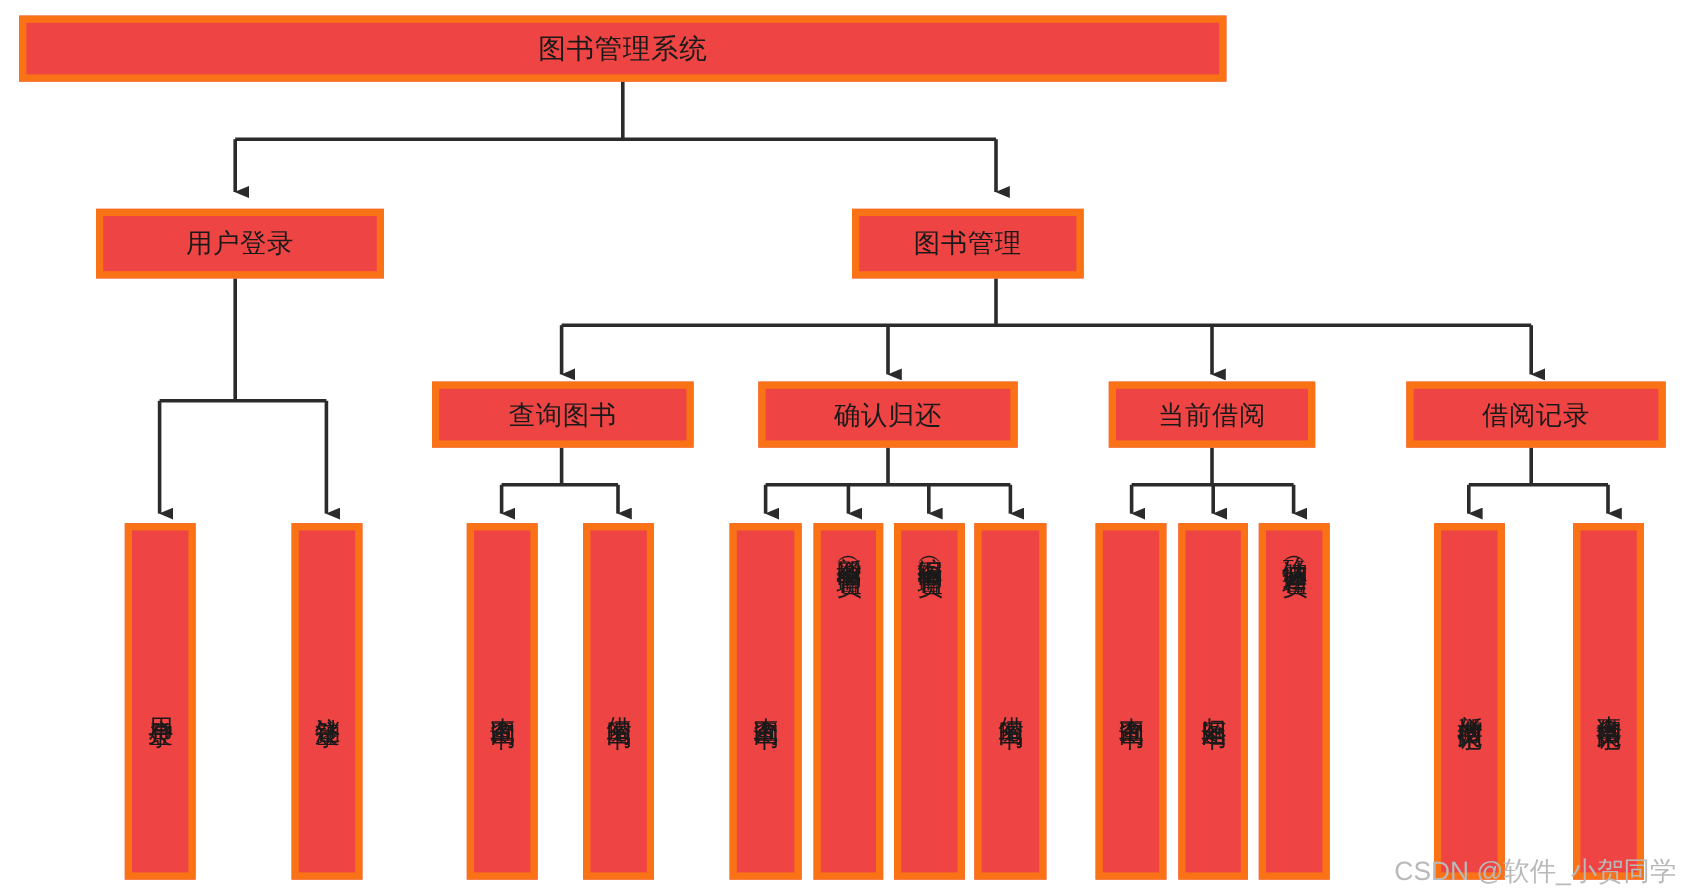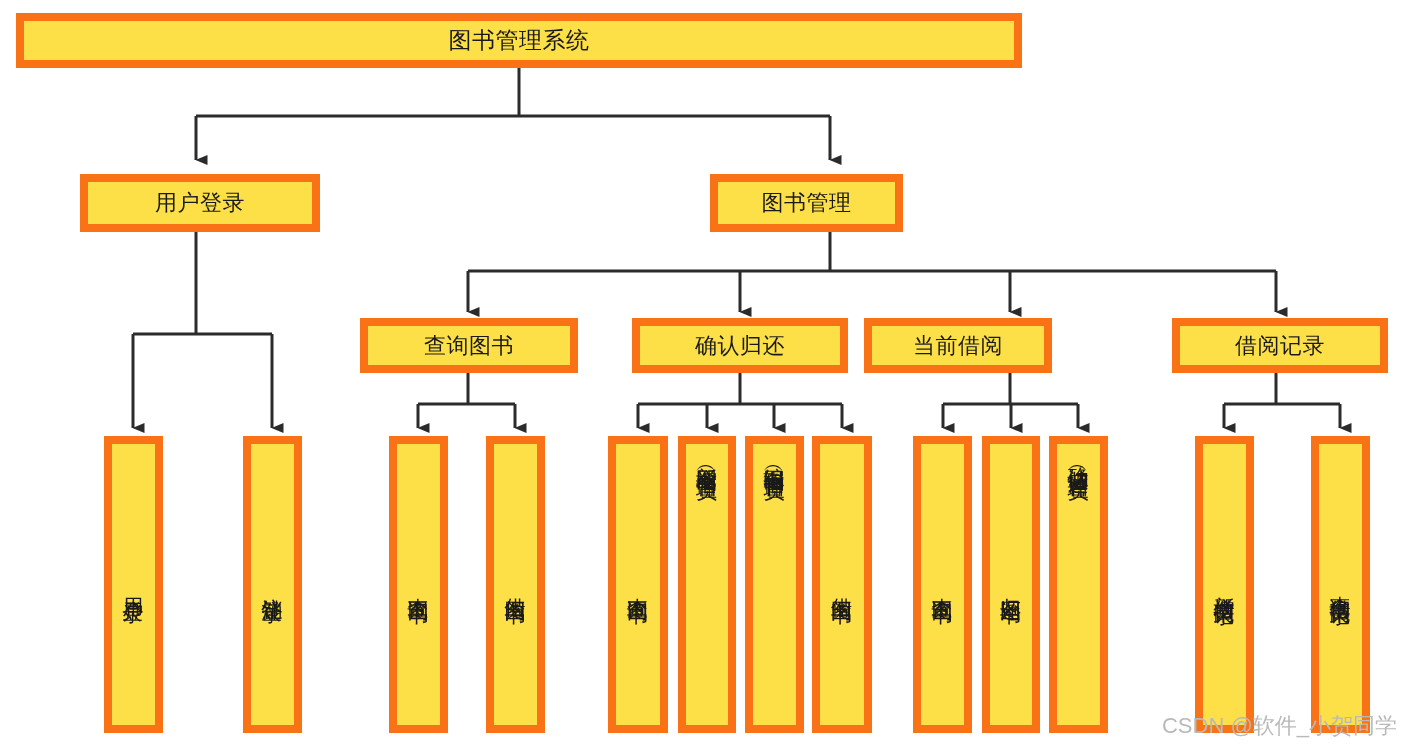--- a/index.html
+++ b/index.html
@@ -21,22 +21,22 @@
   #diagram-svg {
     position: absolute;
     left: 0;
     top: 0;
     width: 1405px;
     height: 747px;
   }
   .node {
     position: absolute;
     box-sizing: border-box;
-    border: 8px solid #f97316;
-    background: #fde047;
+    border: 6px solid #f97316;
+    background: #ef4444;
     display: flex;
     align-items: center;
     justify-content: center;
     color: #1a1a1a;
     z-index: 2;
   }
   .node-label {
     display: block;
     text-align: center;
     line-height: 1.18;
@@ -148,21 +148,21 @@
   </div>
 
   <div class="node horizontal" style="left:360px; top:318px; width:218px; height:55px;">
     <span class="node-label">查询图书</span>
   </div>
 
   <div class="node horizontal" style="left:632px; top:318px; width:216px; height:55px;">
     <span class="node-label">确认归还</span>
   </div>
 
-  <div class="node horizontal" style="left:864px; top:318px; width:188px; height:55px;">
+  <div class="node horizontal" style="left:924px; top:318px; width:172px; height:55px;">
     <span class="node-label">当前借阅</span>
   </div>
 
   <div class="node horizontal" style="left:1172px; top:318px; width:216px; height:55px;">
     <span class="node-label">借阅记录</span>
   </div>
 
   <div class="node vertical centered" style="left:104px; top:436px; width:59px; height:297px;">
     <span class="node-label">用户登录</span>
   </div>

